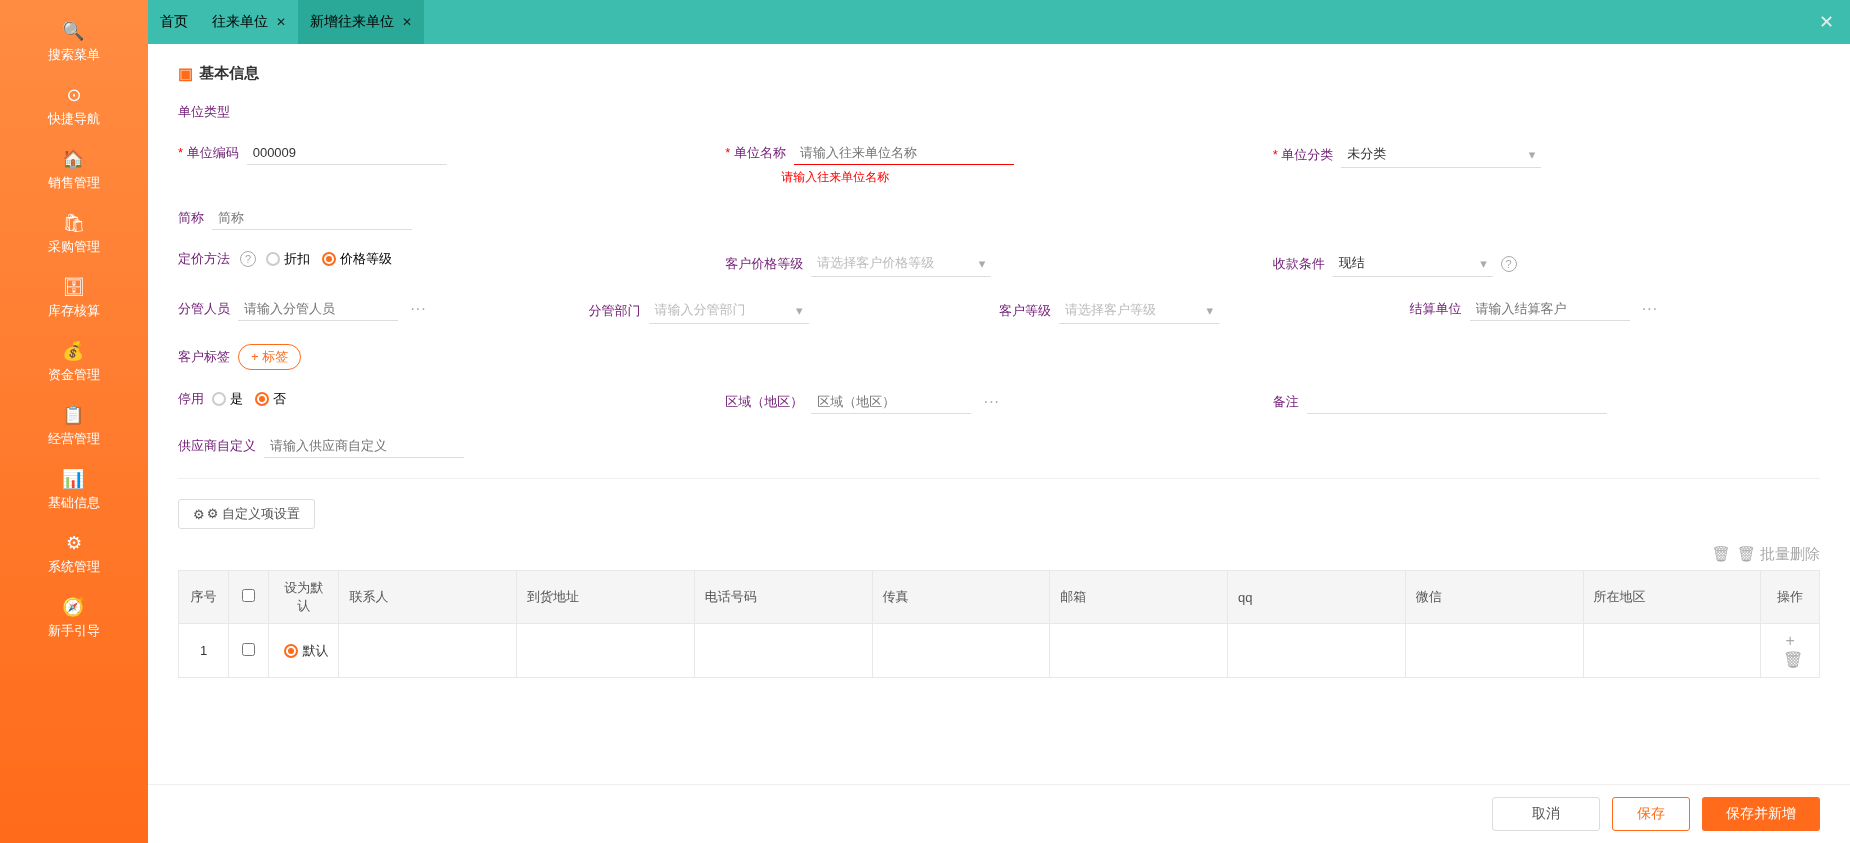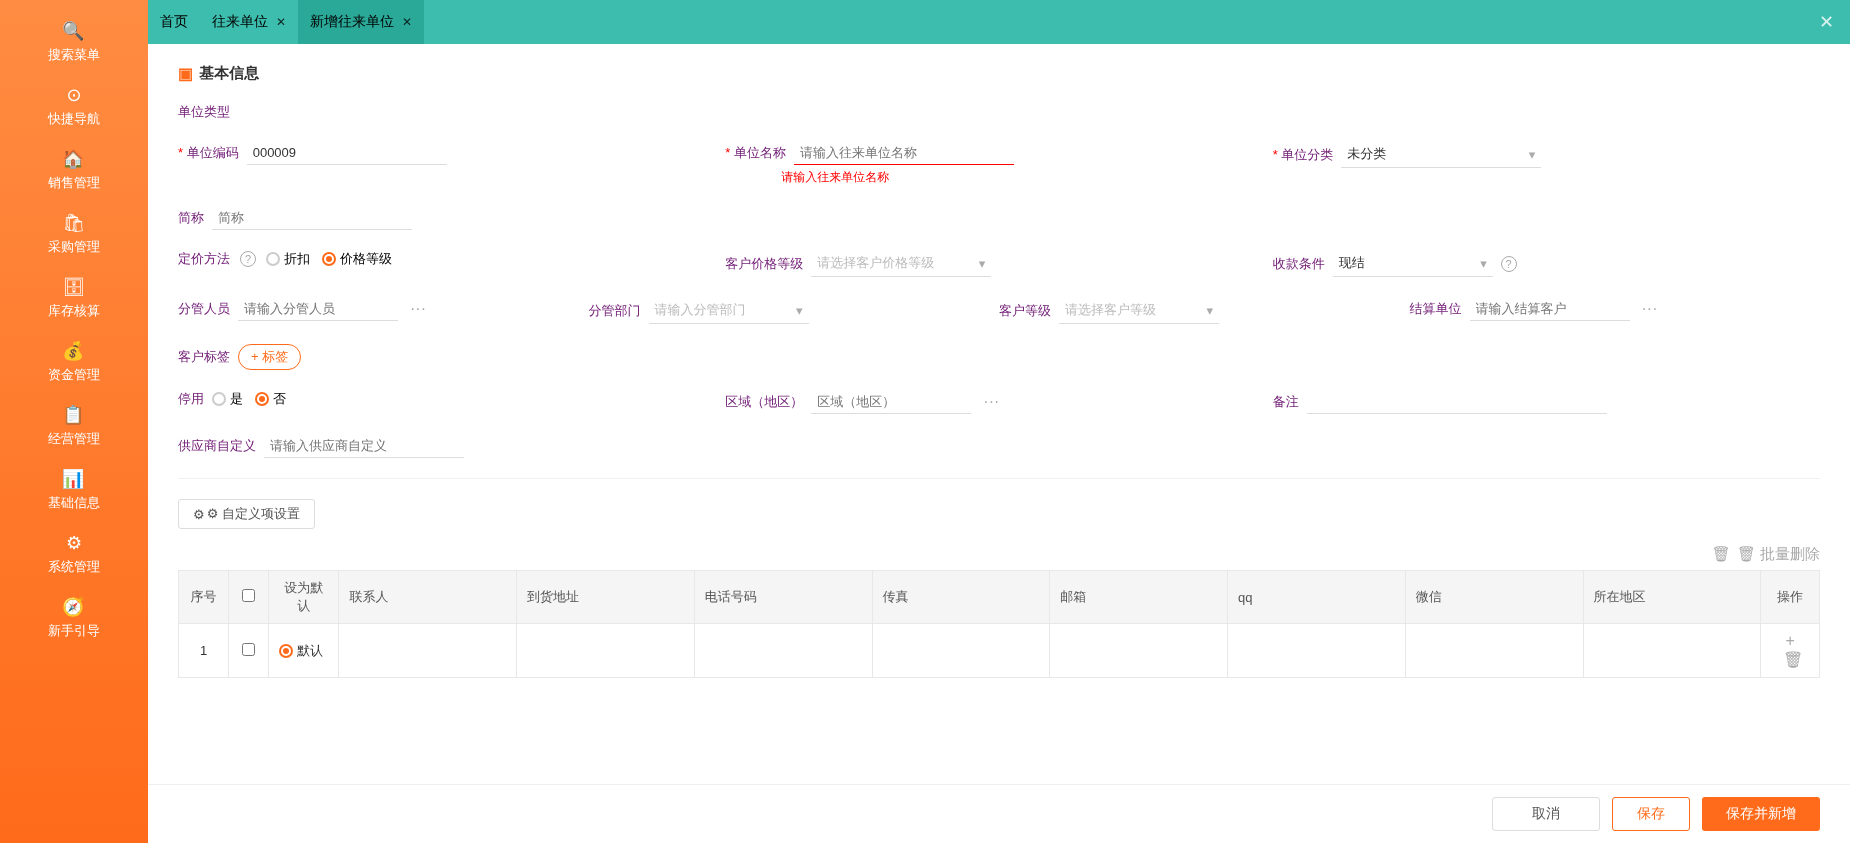--- a/index.html
+++ b/index.html
@@ -526,21 +526,21 @@
           <th class="center">操作</th>
         </tr>
       </thead>
       <tbody>
         <tr>
           <td class="center">1</td>
           <td class="center">
             <input type="checkbox" style="">
           </td>
           <td class="center">
-            <div class="radio-item" style="justify-content:flex-start;">
+            <div class="radio-item" style="justify-content:flex-end;">
               <div class="radio-circle selected"></div>
               <span>默认</span>
             </div>
           </td>
           <td>
             <input type="text" style="border: none; outline: none; width: 100%; background: transparent;">
           </td>
           <td>
             <input type="text" style="border: none; outline: none; width: 100%; background: transparent;">
           </td>

